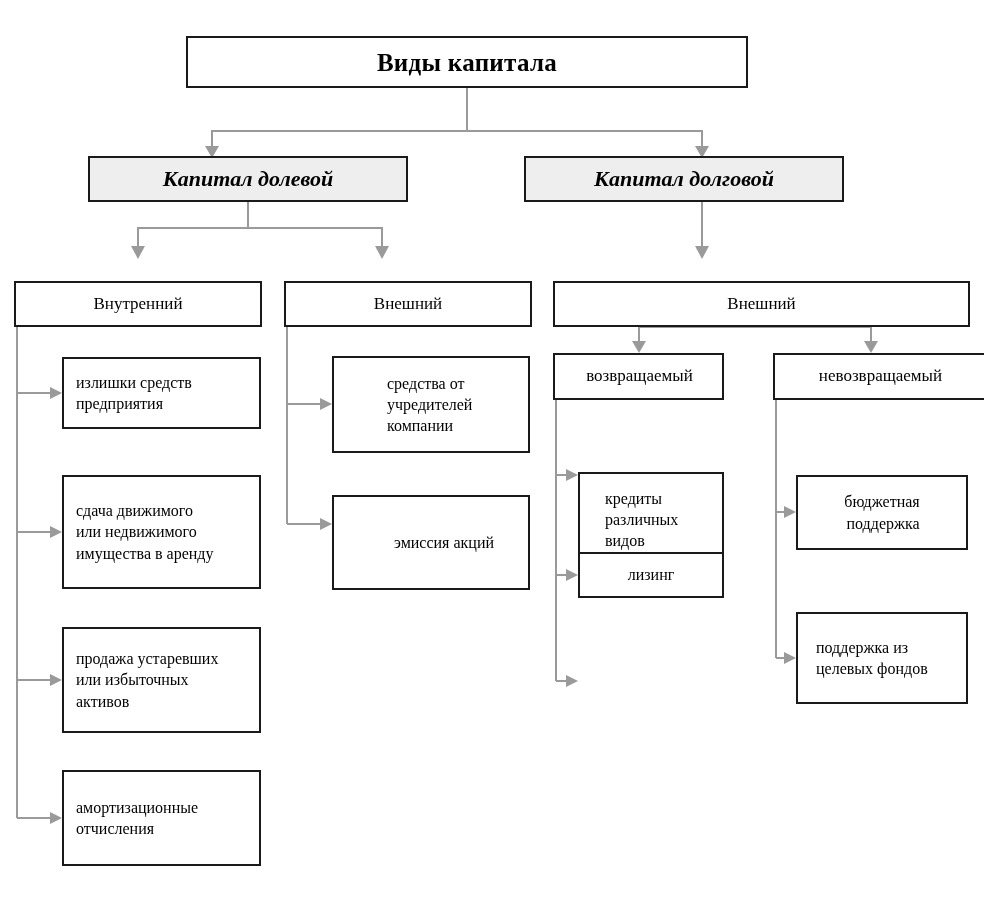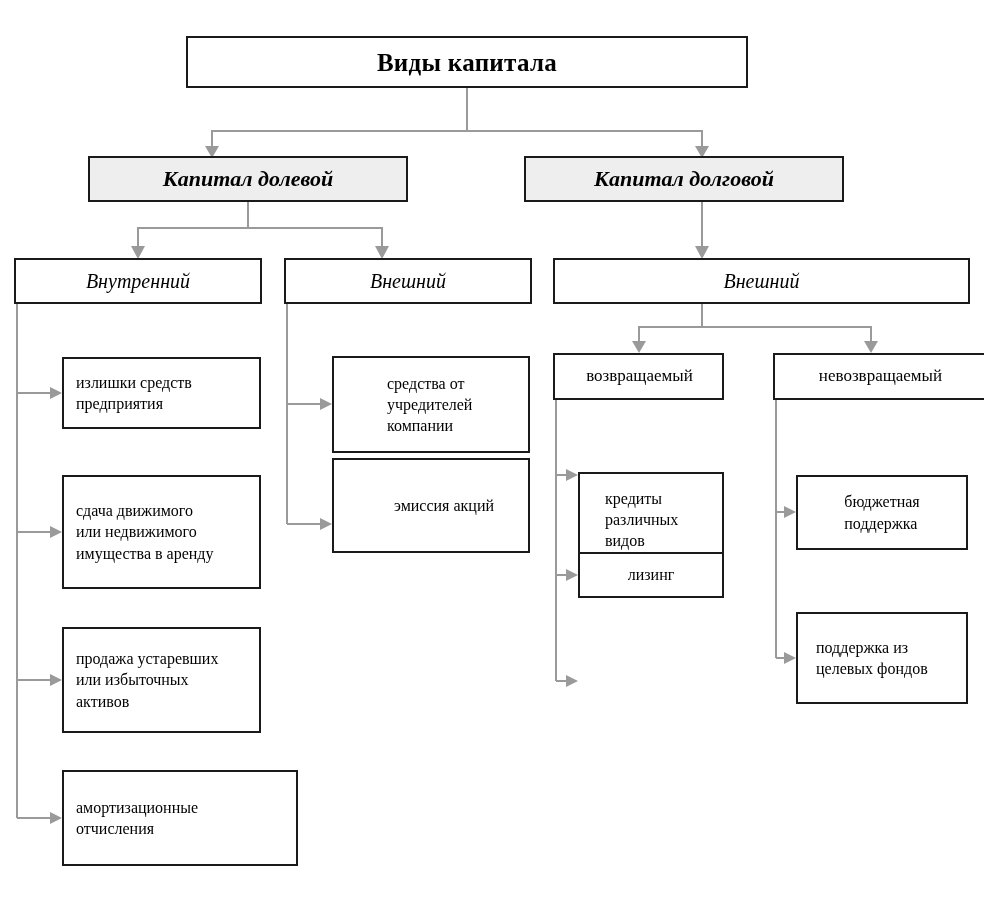--- a/index.html
+++ b/index.html
@@ -16,39 +16,39 @@
     overflow: hidden;
   }
   .node {
     position: absolute;
     box-sizing: border-box;
     border: 2px solid #1a1a1a;
     background: #ffffff;
     display: flex;
     align-items: center;
     justify-content: center;
-    text-align: left;
+    text-align: right;
     color: #000000;
     line-height: 1.32;
     padding: 2px 6px;
   }
   .node.level1 {
     font-size: 25px;
     font-weight: bold;
     letter-spacing: 0.3px;
   }
   .node.level2 {
     background: #eeeeee;
     font-size: 22px;
     font-weight: bold;
     font-style: italic;
   }
   .node.level3 {
-    font-size: 20px;
-    font-style: italic;
+    font-size: 17px;
+    margin-top: 23px;
   }
   .node.leaf {
     font-size: 16px;
   }
   .node.leaf.center-label {
     justify-content: center;
   }
   .node.leaf.left-label {
     justify-content: flex-start;
     text-align: left;
@@ -155,31 +155,31 @@
   <div class="node leaf left-label" style="left:62px; top:475px; width:199px; height:114px;">
     <span class="node-text">сдача движимого
 или недвижимого
 имущества в аренду</span>
   </div>
   <div class="node leaf left-label" style="left:62px; top:627px; width:199px; height:106px;">
     <span class="node-text">продажа устаревших
 или избыточных
 активов</span>
   </div>
-  <div class="node leaf left-label" style="left:62px; top:770px; width:236px; height:96px;">
+  <div class="node leaf left-label" style="left:62px; top:770px; width:199px; height:96px;">
     <span class="node-text">амортизационные
 отчисления</span>
   </div>
 
   <div class="node leaf left-label" style="left:332px; top:356px; width:198px; height:97px; padding-left:53px;">
     <span class="node-text">средства от
 учредителей
 компании</span>
   </div>
-  <div class="node leaf center-label" style="left:332px; top:458px; width:198px; height:95px;padding-left:32px;">
+  <div class="node leaf center-label" style="left:332px; top:495px; width:198px; height:95px;padding-left:32px;">
     <span class="node-text">эмиссия акций</span>
   </div>
 
   <div class="node leaf left-label" style="left:578px; top:428px; width:146px; height:95px; padding-left:25px;margin-top:44px;">
     <span class="node-text">кредиты
 различных
 видов</span>
   </div>
   <div class="node leaf center-label" style="left:578px; top:552px; width:146px; height:46px;">
     <span class="node-text">лизинг</span>

